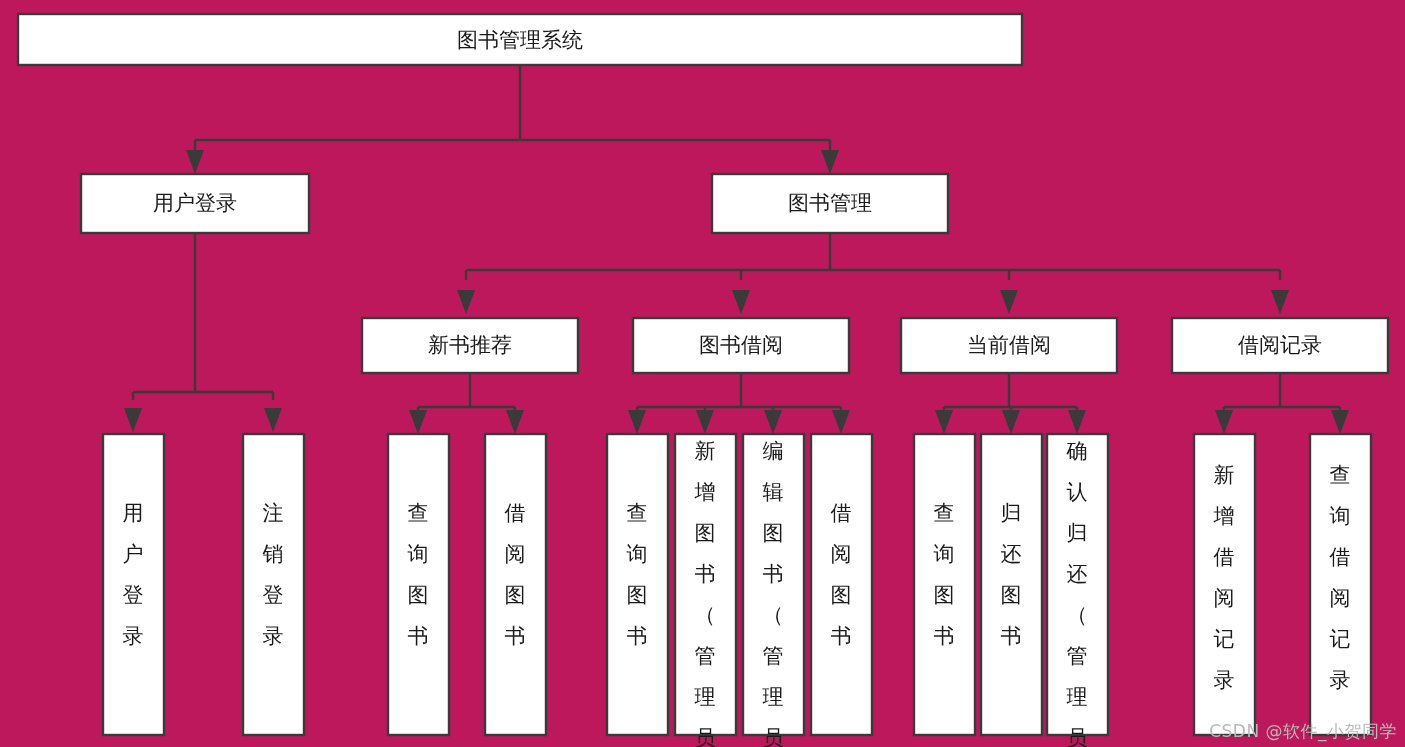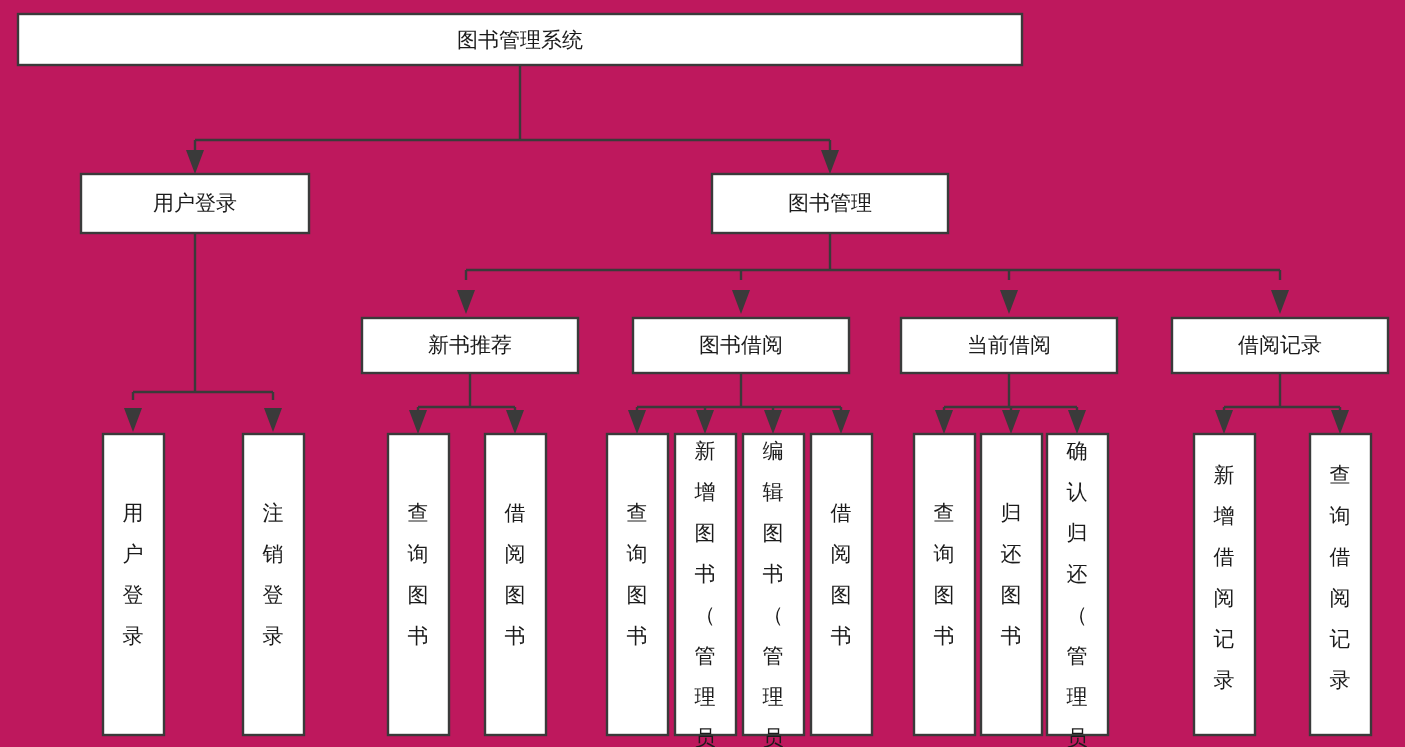--- a/index.html
+++ b/index.html
@@ -199,14 +199,15 @@
       <rect class="boxrect" x="1194" y="434" width="61" height="301"></rect>
       <text class="boxlabel-vert" x="1224" y="482"><tspan x="1224" y="482">新</tspan><tspan x="1224" y="523">增</tspan><tspan x="1224" y="564">借</tspan><tspan x="1224" y="605">阅</tspan><tspan x="1224" y="646">记</tspan><tspan x="1224" y="687">录</tspan></text>
     </g>
     <g>
       <rect class="boxrect" x="1310" y="434" width="61" height="301"></rect>
       <text class="boxlabel-vert" x="1340" y="482"><tspan x="1340" y="482">查</tspan><tspan x="1340" y="523">询</tspan><tspan x="1340" y="564">借</tspan><tspan x="1340" y="605">阅</tspan><tspan x="1340" y="646">记</tspan><tspan x="1340" y="687">录</tspan></text>
     </g>
 
   </svg>
 
+  <div class="watermark">CSDN @软件_小贺同学</div>
 
 </div>
 
 </body></html>

